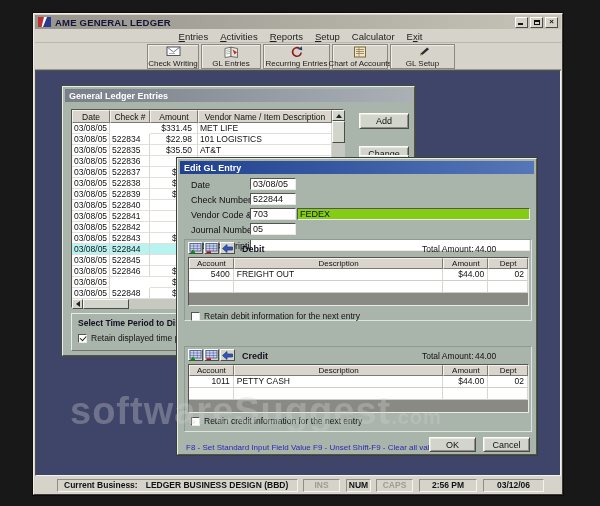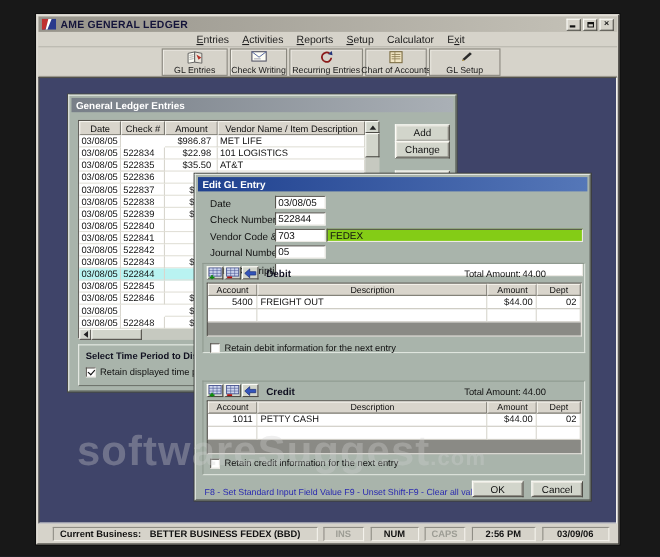--- a/index.html
+++ b/index.html
@@ -137,41 +137,41 @@
 
   <div class="abs menubar">
       <span class="menu-item"><u>E</u>ntries</span>
       <span class="menu-item"><u>A</u>ctivities</span>
       <span class="menu-item"><u>R</u>eports</span>
       <span class="menu-item"><u>S</u>etup</span>
       <span class="menu-item">Calculator</span>
       <span class="menu-item">E<u>x</u>it</span>
     </div>
   <div class="abs toolbar">
+      <div class="tbtn" style="width: 52px;">
+        <span class="ticon">
+          <svg width="15" height="11">
+            <rect x="1" y="1" width="13" height="8.5" fill="#fdfdf5" stroke="#556"></rect>
+            <path d="M1 1 L7.5 6 L14 1" fill="none" stroke="#5566a0" stroke-width="0.9"></path>
+            <path d="M3 7.5 h6" stroke="#99a" stroke-width="0.8"></path>
+          </svg>
+        </span>
+        <span class="tlabel">Check Writing</span>
+      </div>
       <div class="tbtn" style="width: 60px;">
         <span class="ticon">
           <svg width="15" height="12">
             <path d="M1 2.5 L7 1.2 L7 10.5 L1 11.5 Z" fill="#fdfdf5" stroke="#555" stroke-width="0.8"></path>
             <path d="M13.5 2.5 L7 1.2 L7 10.5 L13.5 11.5 Z" fill="#e8e4da" stroke="#555" stroke-width="0.8"></path>
             <path d="M2.2 4.4 L6 3.7 M2.2 6.2 L6 5.5 M2.2 8 L6 7.3" stroke="#999" stroke-width="0.7" fill="none"></path>
             <path d="M8.5 3.5 L13 6.2 L10.5 8.4 Z" fill="#b53028"></path>
           </svg>
         </span>
         <span class="tlabel">GL Entries</span>
       </div>
-      <div class="tbtn" style="width: 52px;">
-        <span class="ticon">
-          <svg width="15" height="11">
-            <rect x="1" y="1" width="13" height="8.5" fill="#fdfdf5" stroke="#556"></rect>
-            <path d="M1 1 L7.5 6 L14 1" fill="none" stroke="#5566a0" stroke-width="0.9"></path>
-            <path d="M3 7.5 h6" stroke="#99a" stroke-width="0.8"></path>
-          </svg>
-        </span>
-        <span class="tlabel">Check Writing</span>
-      </div>
       <div class="tbtn" style="width: 67px;">
         <span class="ticon">
           <svg width="14" height="12" viewBox="0 0 14 12">
             <path d="M11.2 6.5 a4.3 4.3 0 1 1 -1.6-3.9" fill="none" stroke="#8b1a1a" stroke-width="1.6"></path>
             <path d="M11.6 0.3 L12.3 4.3 L8.4 3.4 Z" fill="#22337a"></path>
           </svg>
         </span>
         <span class="tlabel">Recurring Entries</span>
       </div>
       <div class="tbtn" style="width: 56px;">
@@ -205,21 +205,21 @@
       <div class="gl-hdr" id="glHdr">
           <div class="hcell" style="width: 38px;">Date</div>
           <div class="hcell" style="width: 40px;">Check #</div>
           <div class="hcell" style="width: 48px;">Amount</div>
           <div class="hcell" style="width: 134px;">Vendor Name / Item Description</div>
         </div>
       <div class="gl-body" id="glBody">
           <div class="grow">
             <div class="gcell" style="width: 38px;">03/08/05</div>
             <div class="gcell" style="width: 40px; margin-top: 32px;">522833</div>
-            <div class="gcell amt" style="width: 48px;">$986.87</div>
+            <div class="gcell amt" style="width: 48px;">$331.45</div>
             <div class="gcell" style="width: 134px;">MET LIFE</div>
           </div>
           <div class="grow">
             <div class="gcell" style="width: 38px;">03/08/05</div>
             <div class="gcell" style="width: 40px;">522834</div>
             <div class="gcell amt" style="width: 48px;">$22.98</div>
             <div class="gcell" style="width: 134px;">101 LOGISTICS</div>
           </div>
           <div class="grow">
             <div class="gcell" style="width: 38px;">03/08/05</div>
@@ -314,21 +314,21 @@
       </div>
       <div class="hscroll">
         <div class="sbtn" style="width:11px;height:10px;">
             <span class="tri-left"></span>
           </div>
         <div class="sbtn" style="width:46px;height:10px;"></div>
       </div>
     </div>
 
     <div class="btn glbtn" style="top:26px;">Add</div>
-    <div class="btn glbtn" style="top:41px;">Change</div>
+    <div class="btn glbtn" style="top:59px;">Change</div>
     <div class="btn glbtn" style="top:68px;">Delete</div>
 
     <div class="tp-group">
       <div class="tp-label">Select Time Period to Disp</div>
       <div class="cbrow" style="position:absolute;left:6px;top:19px;">
         <span class="cb checked"></span>
         <span class="cb-label">Retain displayed time perio</span>
       </div>
     </div>
   </div>
@@ -458,23 +458,23 @@
       </div>
 
     <div class="hints">F8 - Set Standard Input Field Value      F9 - Unset     Shift-F9 - Clear all values</div>
     <div class="btn dlg-btn" style="left:251px;">OK</div>
     <div class="btn dlg-btn" style="left:305px;">Cancel</div>
   </div>
 
   <div class="abs statusbar">
     <div class="sb-panel" style="width:241px;margin-left:5px;justify-content:flex-start;padding-left:6px;gap:8px;">
       <span>Current Business:</span>
-      <span>BETTER BUSINESS FEDEX  (BBD)</span>
+      <span>LEDGER BUSINESS DESIGN  (BBD)</span>
     </div>
     <div class="sb-panel dim" style="width:37px;margin-left:5px;">INS</div>
-    <div class="sb-panel" style="width:44px;margin-left:6px;">NUM</div>
+    <div class="sb-panel" style="width:25px;margin-left:6px;">NUM</div>
     <div class="sb-panel dim" style="width:37px;margin-left:5px;">CAPS</div>
     <div class="sb-panel" style="width:58px;margin-left:6px;">2:56 PM</div>
-    <div class="sb-panel" style="width:61px;margin-left:6px;">03/09/06</div>
+    <div class="sb-panel" style="width:61px;margin-left:6px;">03/12/06</div>
   </div>
 
   <div class="abs watermark" id="wm"><span>softwareSuggest</span><span class="dotcom">.com</span></div>
 </div>
 
 </body></html>

